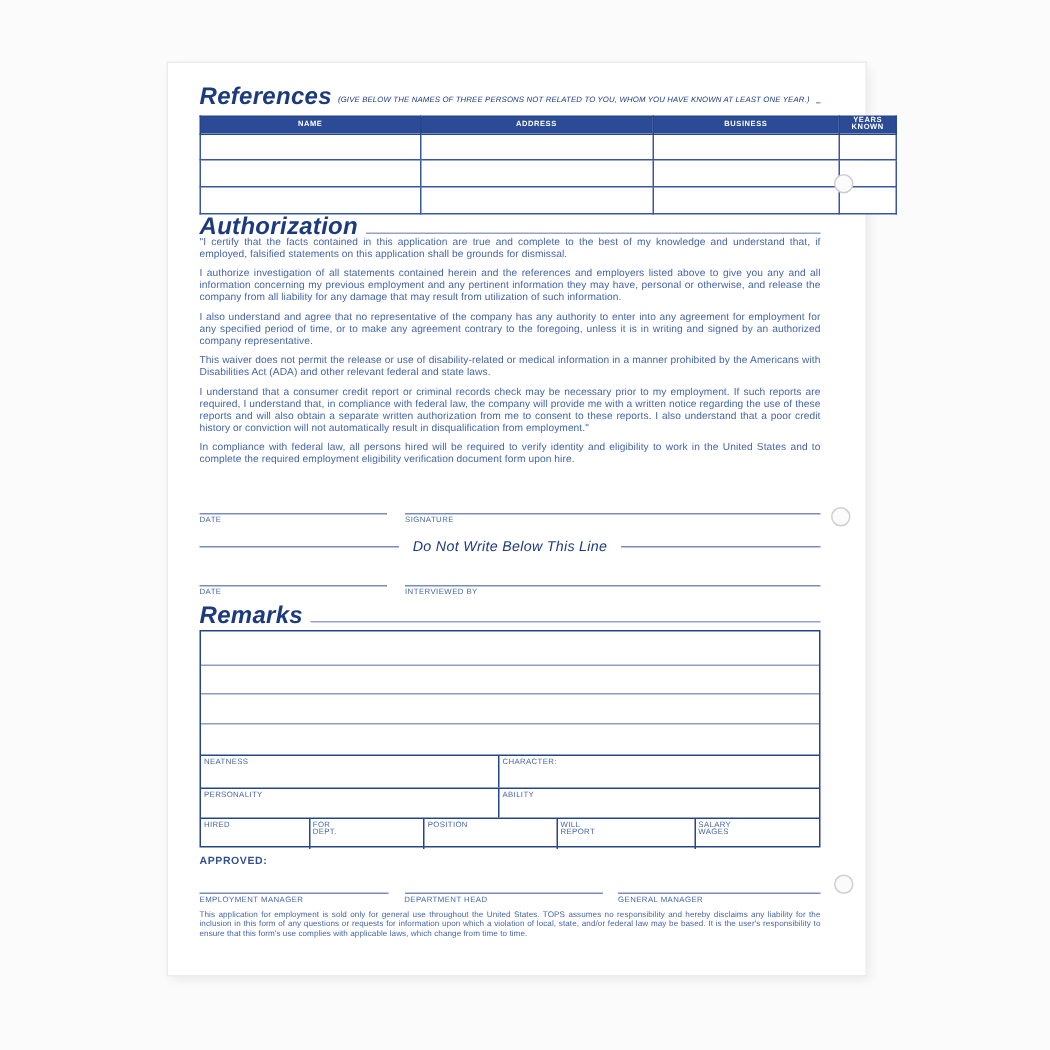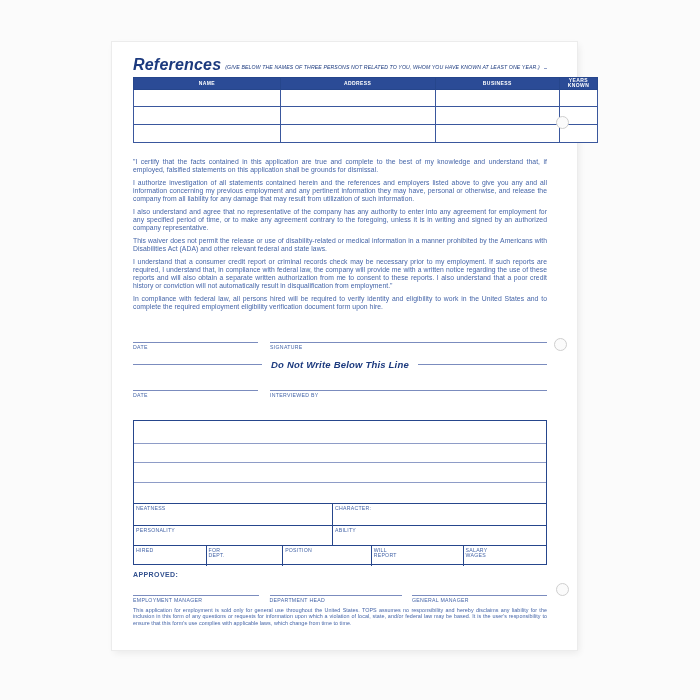--- a/index.html
+++ b/index.html
@@ -53,21 +53,21 @@
   .sig-row { display:flex; justify-content:space-between; }
   .field { border-top:1px solid #7b8cbe; }
   .flabel {
     font-size:5.2px; color:#4565a8; letter-spacing:0.3px; padding-top:1px;
   }
 
   
   .dnw-row { display:flex; align-items:center; height:13px; }
   .dnw-rule { flex:1; border-top:1px solid #7b8cbe; }
   .dnw-text {
-    font-size:9.5px; font-weight:bold; font-style:italic; color:#1c3a7e;
+    font-size:9.5px; font-weight:normal; font-style:italic; color:#1c3a7e;
     margin:16px 9px; white-space:nowrap; letter-spacing:0.2px;
   }
 
   
   .remarks-box { border:1.5px solid #26468c; background:#fff; }
   .rline { border-bottom:0.8px solid #8e9cc7; }
   .rline.last { border-bottom:none; }
   .rgrid { display:flex; border-top:1px solid #26468c; }
   .rcell { border-right:1px solid #26468c; height:100%; }
   .rcell:last-child { border-right:none; }
@@ -133,20 +133,24 @@
       </tr>
       <tr>
         <td></td>
         <td></td>
         <td></td>
         <td></td>
       </tr>
     </tbody>
   </table>
 
+  <div class="abs hrow" style="top:103px;">
+    <span class="h-title">Authorization</span>
+    <span class="h-rule" style="margin-left:5px;"></span>
+  </div>
 
   <div class="abs auth-text" style="top:116px;">
     <p>"I certify that the facts contained in this application are true and complete to the best of my knowledge and understand that, if employed, falsified statements on this application shall be grounds for dismissal.</p>
     <p>I authorize investigation of all statements contained herein and the references and employers listed above to give you any and all information concerning my previous employment and any pertinent information they may have, personal or otherwise, and release the company from all liability for any damage that may result from utilization of such information.</p>
     <p>I also understand and agree that no representative of the company has any authority to enter into any agreement for employment for any specified period of time, or to make any agreement contrary to the foregoing, unless it is in writing and signed by an authorized company representative.</p>
     <p>This waiver does not permit the release or use of disability-related or medical information in a manner prohibited by the Americans with Disabilities Act (ADA) and other relevant federal and state laws.</p>
     <p>I understand that a consumer credit report or criminal records check may be necessary prior to my employment. If such reports are required, I understand that, in compliance with federal law, the company will provide me with a written notice regarding the use of these reports and will also obtain a separate written authorization from me to consent to these reports. I also understand that a poor credit history or conviction will not automatically result in disqualification from employment."</p>
     <p>In compliance with federal law, all persons hired will be required to verify identity and eligibility to work in the United States and to complete the required employment eligibility verification document form upon hire.</p>
   </div>
 
@@ -167,20 +171,24 @@
 
   <div class="abs sig-row" style="top:348px;">
     <div class="field" style="width:125px;">
       <div class="flabel">DATE</div>
     </div>
     <div class="field" style="width:277px;">
       <div class="flabel">INTERVIEWED BY</div>
     </div>
   </div>
 
+  <div class="abs hrow" style="top:362px;">
+    <span class="h-title">Remarks</span>
+    <span class="h-rule" style="margin-left:5px;"></span>
+  </div>
 
   <div class="abs remarks-box" style="top:378px; height:145px;">
     <div class="rline" style="height:23px;"></div>
     <div class="rline" style="height:19px;"></div>
     <div class="rline" style="height:20px;"></div>
     <div class="rline last" style="height:20px;"></div>
     <div class="rgrid" style="height:22px;">
       <div class="rcell" style="width:48.3%;">
         <span class="clabel">NEATNESS</span>
       </div>

